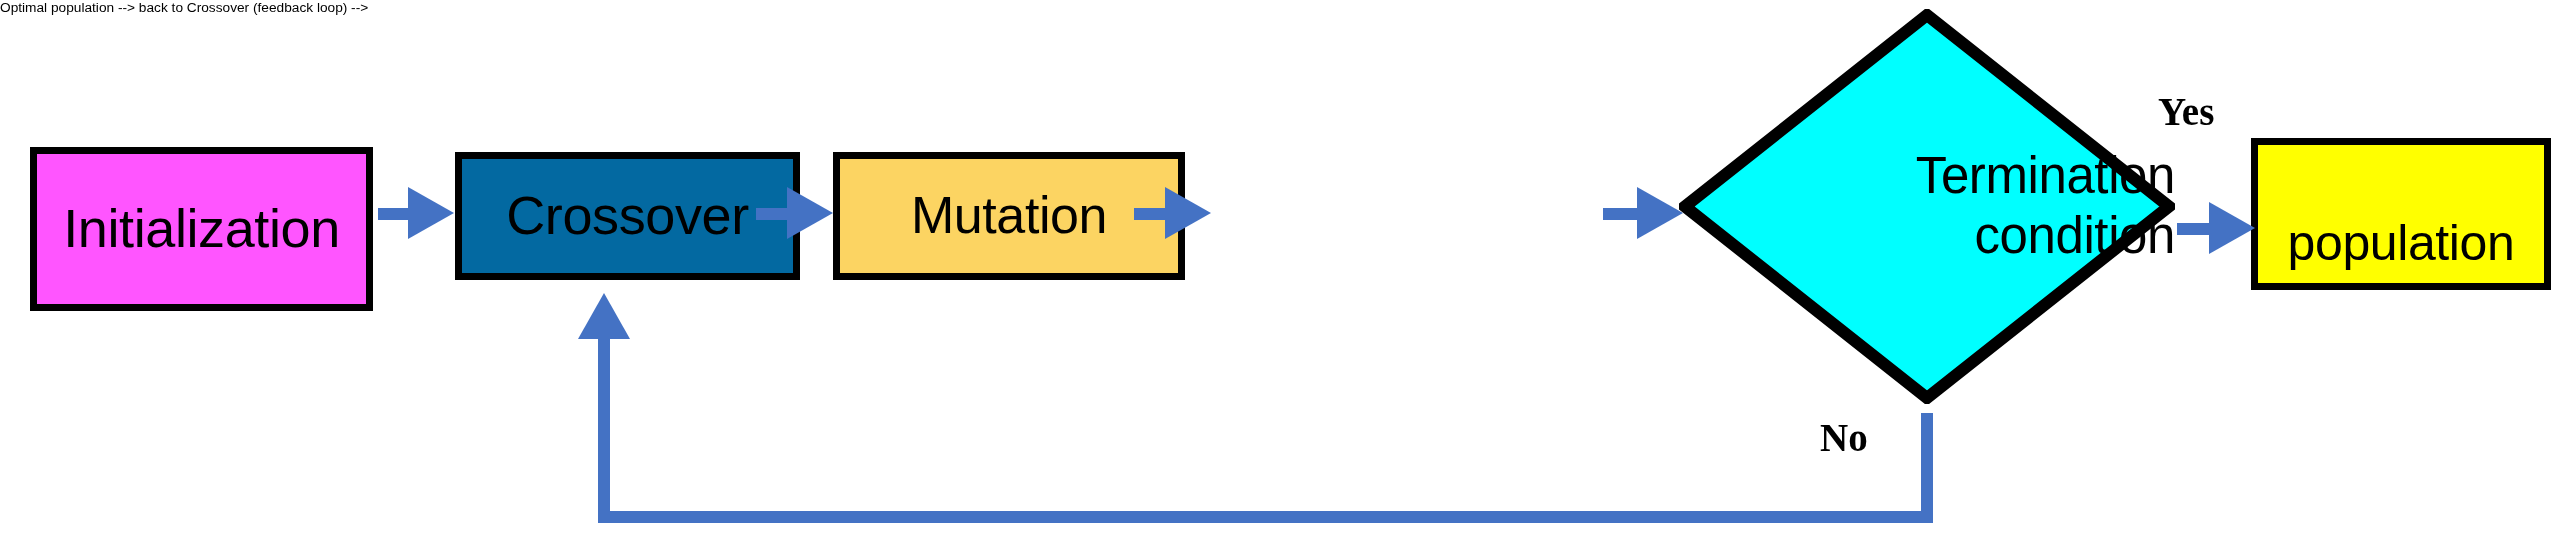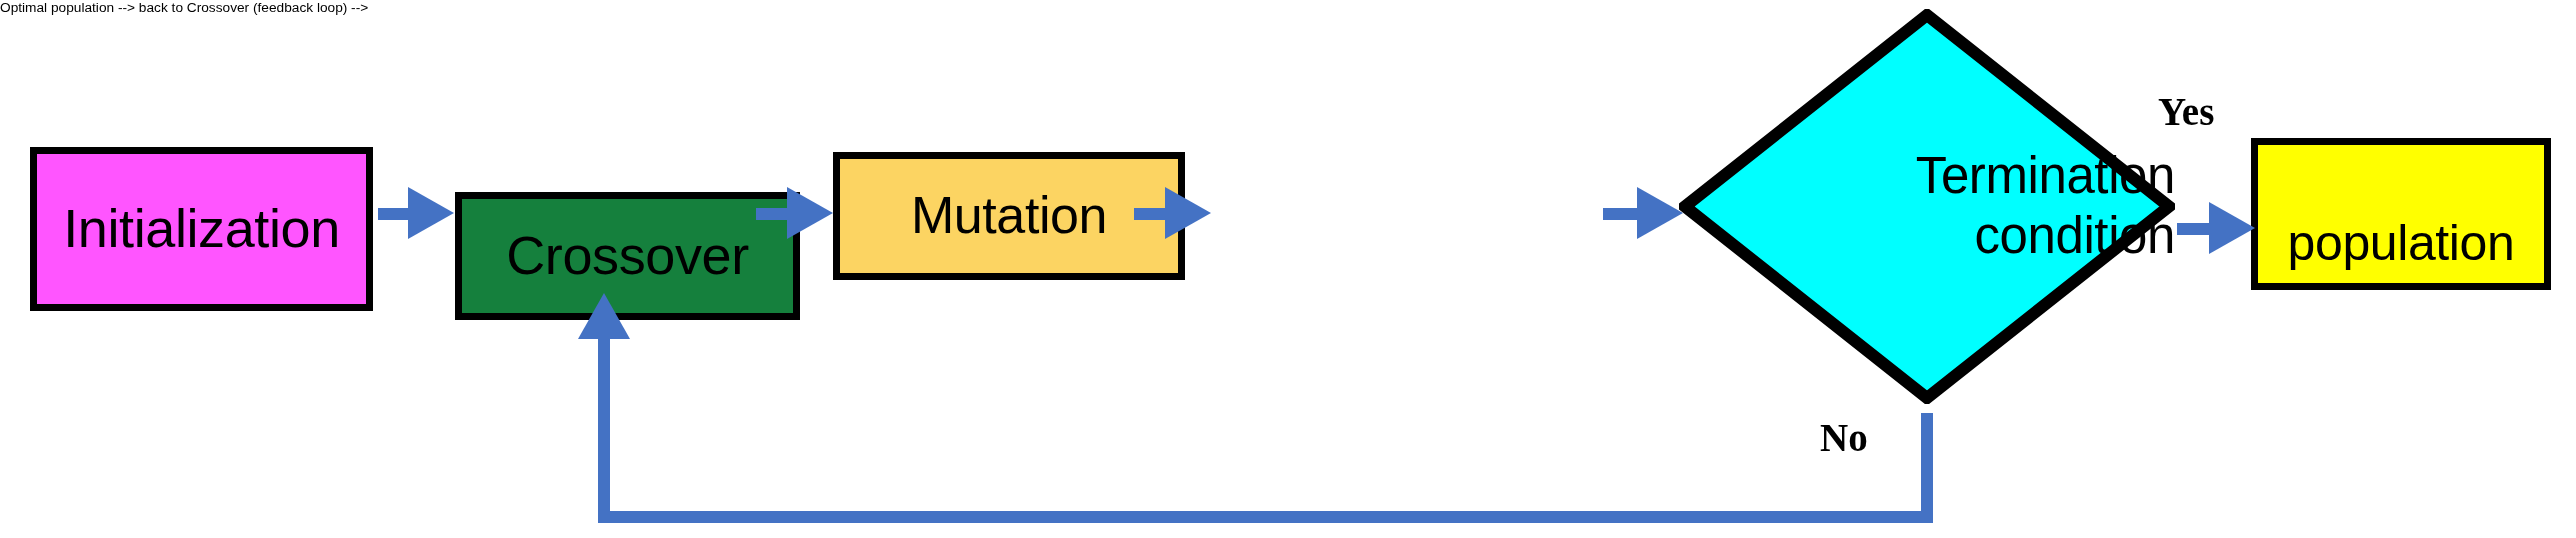--- a/index.html
+++ b/index.html
@@ -34,23 +34,22 @@
   }
 
   
   #node-initialization {
     left: 30px;  top: 147px;  width: 343px;  height: 164px;
     background: #ff55ff;
     font-size: 54px;
   }
   #node-crossover {
     left: 455px; top: 152px;  width: 345px;  height: 128px;
-    background: #15803d;
+    background: #0369a1;
     font-size: 54px;
-    margin-top: 40px;
   }
   #node-mutation {
     left: 833px; top: 152px;  width: 352px;  height: 128px;
     background: #fcd462;
     font-size: 52px;
   }
   #node-fitness {
     left: 1213px; top: 139px; width: 386px;  height: 152px;
     background: #bdd7ee;
     font-size: 51px;

